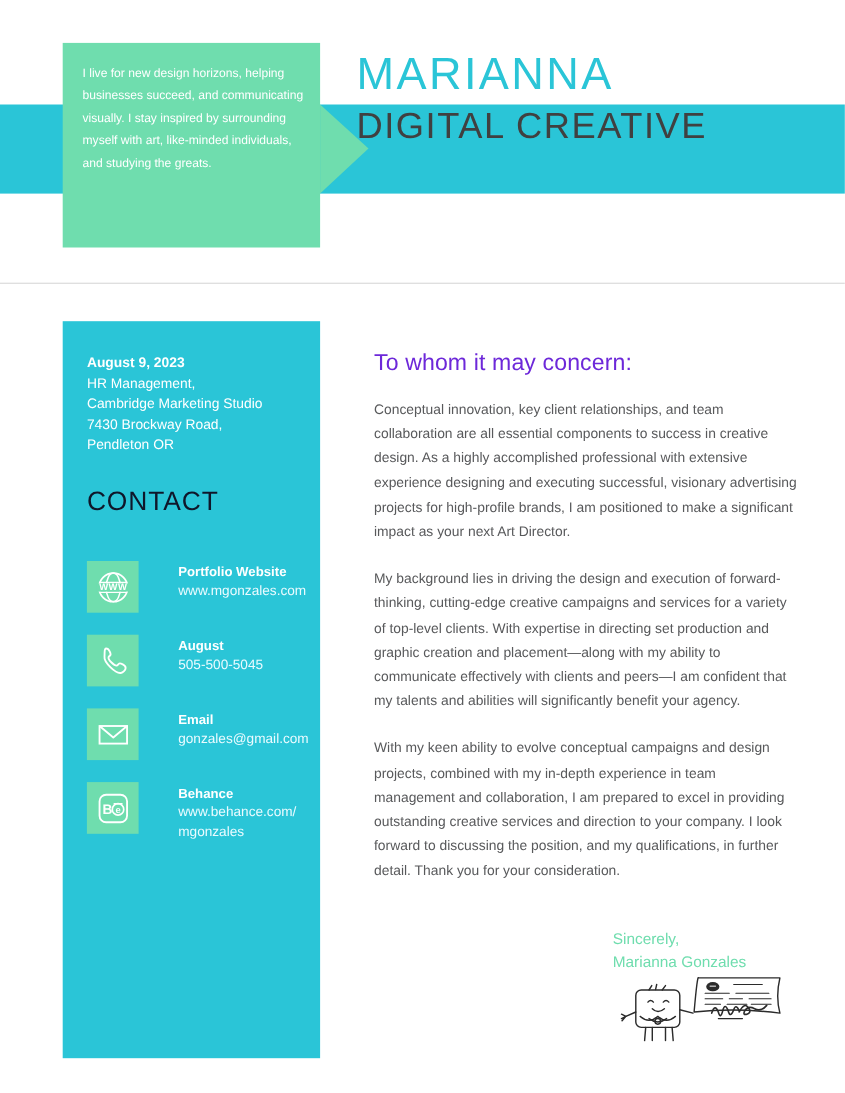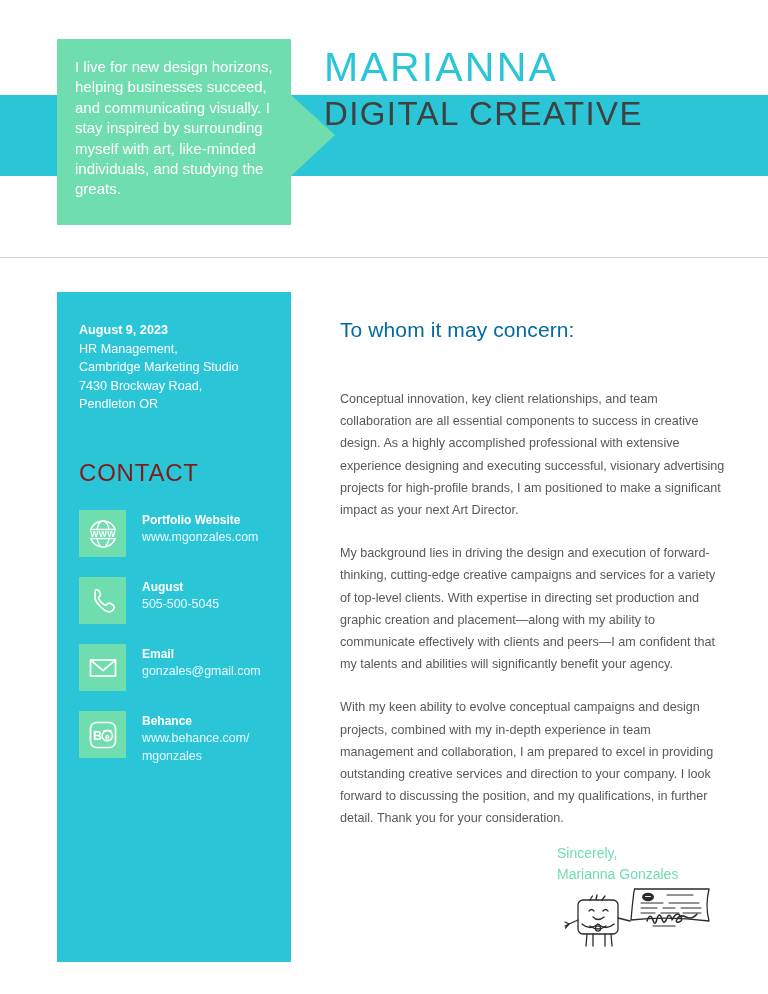--- a/index.html
+++ b/index.html
@@ -59,21 +59,21 @@
     border-bottom: 41px solid transparent;
     border-left: 44px solid #6fddae;
   }
 
   .quote-text {
     position: absolute;
     left: 75px;
     top: 57px;
     width: 205px;
     color: #ffffff;
-    font-size: 15px;
+    font-size: 11px;
     line-height: 20.4px;
     font-weight: 400;
   }
 
   .name-block {
     position: absolute;
     left: 324px;
     top: 44px;
     width: 420px;
   }
@@ -135,22 +135,22 @@
     font-size: 12.6px;
     line-height: 18.6px;
   }
   .addr-date {
     font-weight: 700;
   }
 
   .contact-heading {
     position: absolute;
     left: 22px;
-    top: 167px;
-    color: #7f1d1d;
+    top: 151px;
+    color: #0f172a;
     font-size: 24px;
     font-weight: 300;
     letter-spacing: 0.8px;
   }
 
   .contact-list {
     position: absolute;
     left: 22px;
     top: 218px;
     width: 205px;
@@ -167,21 +167,21 @@
     height: 47px;
     background: #6fddae;
     flex: 0 0 47px;
     display: flex;
     align-items: center;
     justify-content: center;
   }
   .contact-icon svg { display: block; }
 
   .contact-meta {
-    margin-left: 16px;
+    margin-left: 36px;
     padding-top: 2px;
   }
 
   .contact-label {
     color: #ffffff;
     font-size: 12px;
     font-weight: 700;
     line-height: 17px;
   }
 
@@ -195,26 +195,26 @@
 
   
   .letter {
     position: absolute;
     left: 340px;
     top: 316px;
     width: 386px;
   }
 
   .letter-salutation {
-    color: #0369a1;
+    color: #6d28d9;
     font-size: 21px;
     font-weight: 400;
     line-height: 28px;
     letter-spacing: 0.1px;
-    margin: 0 0 44px 0;
+    margin: 0 0 17px 0;
   }
 
   .letter-para {
     color: #58595b;
     font-size: 12.6px;
     line-height: 22.2px;
     margin: 0 0 21px 0;
     text-align: left;
   }
 

